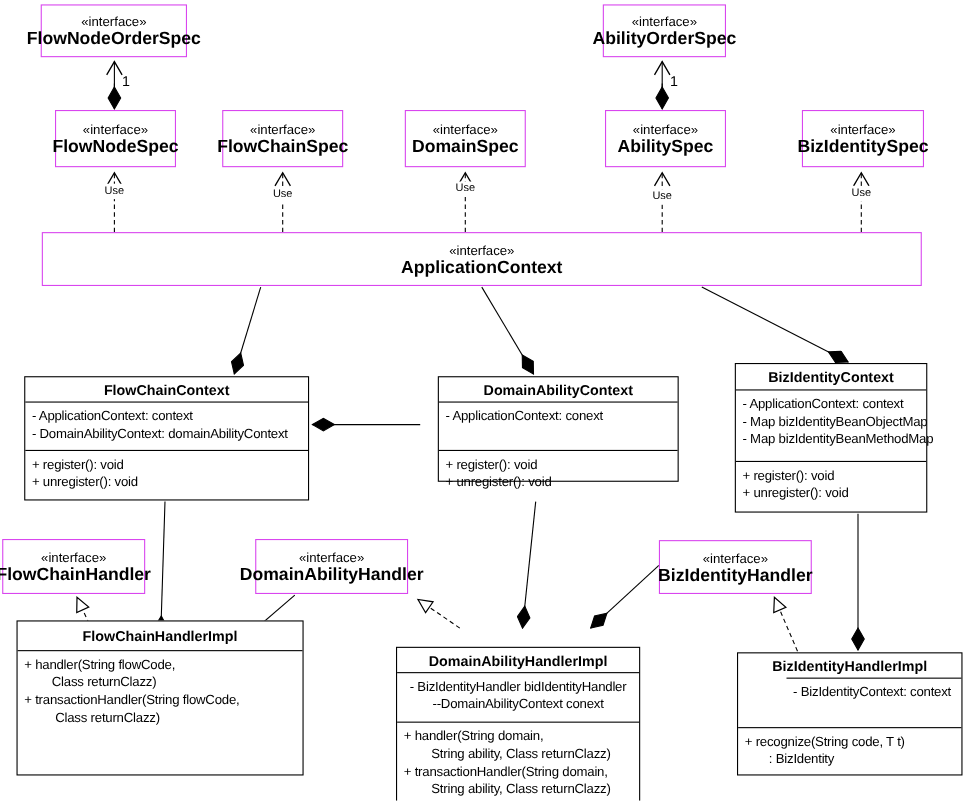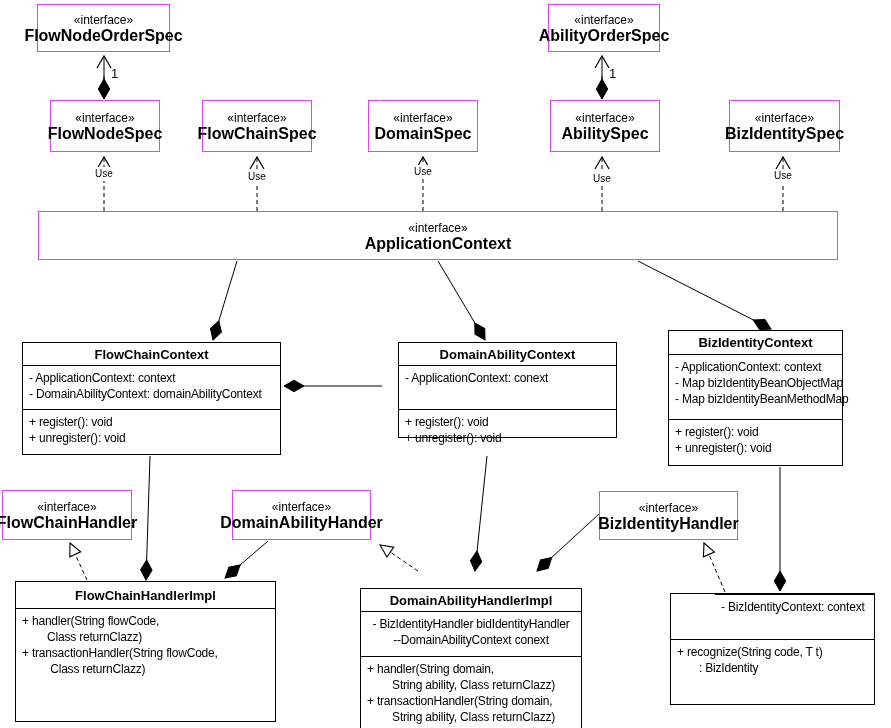--- a/index.html
+++ b/index.html
@@ -107,21 +107,21 @@
   <div class="iface" style="left:38px;top:211px;width:800px;height:49px;">
     <div class="stereo">«interface»</div>
     <div class="iname">ApplicationContext</div>
   </div>
   <div class="iface" style="left:2px;top:490px;width:130px;height:50px;">
     <div class="stereo">«interface»</div>
     <div class="iname">FlowChainHandler</div>
   </div>
   <div class="iface" style="left:232px;top:490px;width:139px;height:50px;">
     <div class="stereo">«interface»</div>
-    <div class="iname">DomainAbilityHander</div>
+    <div class="iname">DomainAbilityHandler</div>
   </div>
   <div class="iface" style="left:599px;top:491px;width:139px;height:49px;">
     <div class="stereo">«interface»</div>
     <div class="iname">BizIdentityHandler</div>
   </div>
 
   <div class="cls" style="left:22px;top:342px;width:259px;height:113px;">
     <div class="ctitle" style="height:22px;">FlowChainContext</div>
     <div class="sec" style="height:44px;">
       <div class="mline">- ApplicationContext: context</div>
@@ -150,21 +150,21 @@
       <div class="mline">- ApplicationContext: context</div>
       <div class="mline">- Map bizIdentityBeanObjectMap</div>
       <div class="mline">- Map bizIdentityBeanMethodMap</div>
     </div>
     <div class="sec grow">
       <div class="mline">+ register(): void</div>
       <div class="mline">+ unregister(): void</div>
     </div>
   </div>
 
-  <div class="cls" style="left:15px;top:581px;width:261px;height:141px;">
+  <div class="cls" style="left:15px;top:564px;width:261px;height:141px;">
     <div class="ctitle" style="height:26px;">FlowChainHandlerImpl</div>
     <div class="sec grow">
       <div class="mline">+ handler(String flowCode,</div>
       <div class="mline">        Class returnClazz)</div>
       <div class="mline">+ transactionHandler(String flowCode,</div>
       <div class="mline">         Class returnClazz)</div>
     </div>
   </div>
 
   <div class="cls" style="left:360px;top:573px;width:222px;height:149px;margin-top:15px;">
@@ -175,20 +175,21 @@
     </div>
     <div class="sec grow">
       <div class="mline">+ handler(String domain,</div>
       <div class="mline">        String ability, Class returnClazz)</div>
       <div class="mline">+ transactionHandler(String domain,</div>
       <div class="mline">        String ability, Class returnClazz)</div>
     </div>
   </div>
 
   <div class="cls" style="left:670px;top:593px;width:205px;height:112px;">
+    <div class="ctitle" style="height:22px;">BizIdentityHandlerImpl</div>
     <div class="sec" style="height:45px;margin-left:44px;">
       <div class="mline">- BizIdentityContext: context</div>
     </div>
     <div class="sec grow">
       <div class="mline">+ recognize(String code, T t)</div>
       <div class="mline">       : BizIdentity</div>
     </div>
   </div>
 
   <span class="mult" style="left:111px;top:67px;">1</span>

